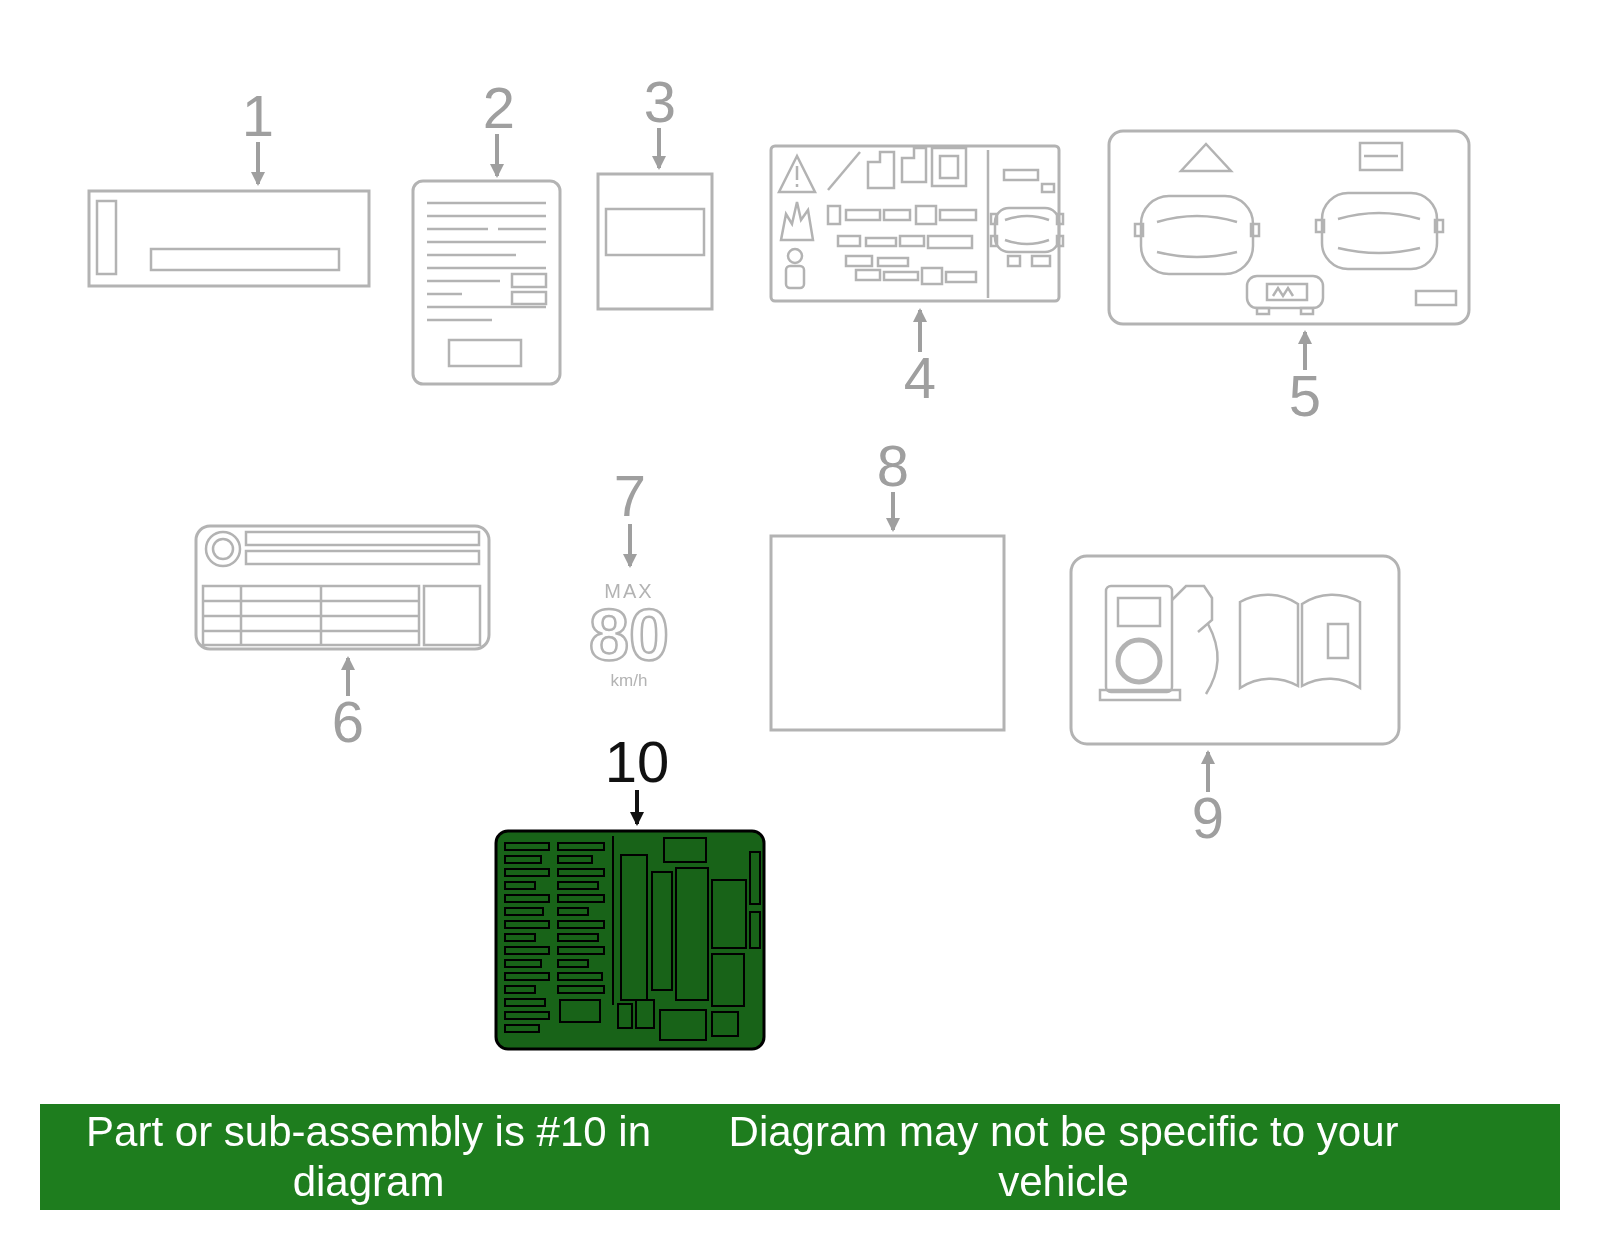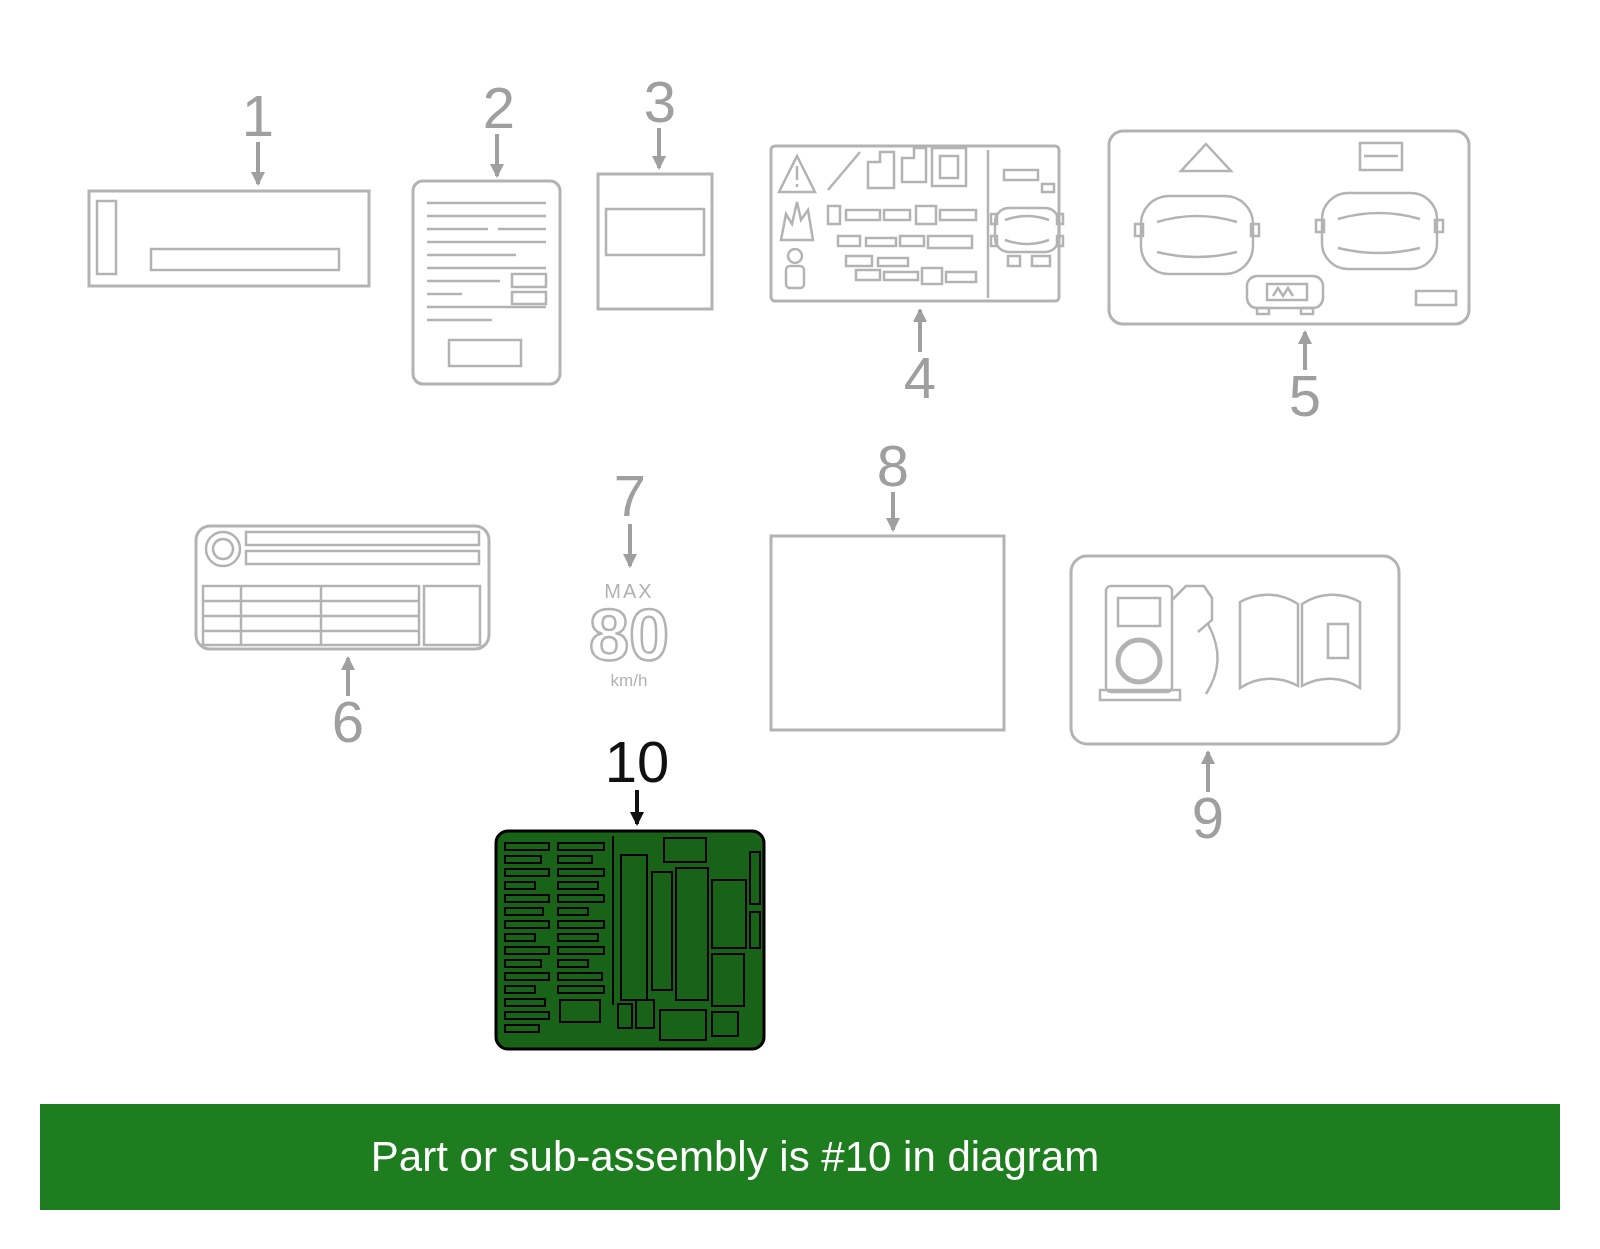--- a/index.html
+++ b/index.html
@@ -279,15 +279,16 @@
   <g>
     <text x="637" y="782" text-anchor="middle" class="callout-num-active">10</text>
     <line x1="637" y1="790" x2="637" y2="824" stroke="#111111" stroke-width="4" marker-end="url(#ah-black)"></line>
   </g>
 
   <rect x="40" y="1104" width="1520" height="106" fill="#1e7d1e"></rect>
 </svg>
 
 <div id="banner-text">
   <div>Part or sub-assembly is #10 in diagram</div>
+  <div>Diagram may not be specific to your vehicle</div>
 </div>
 
 </div>
 
 </body></html>

